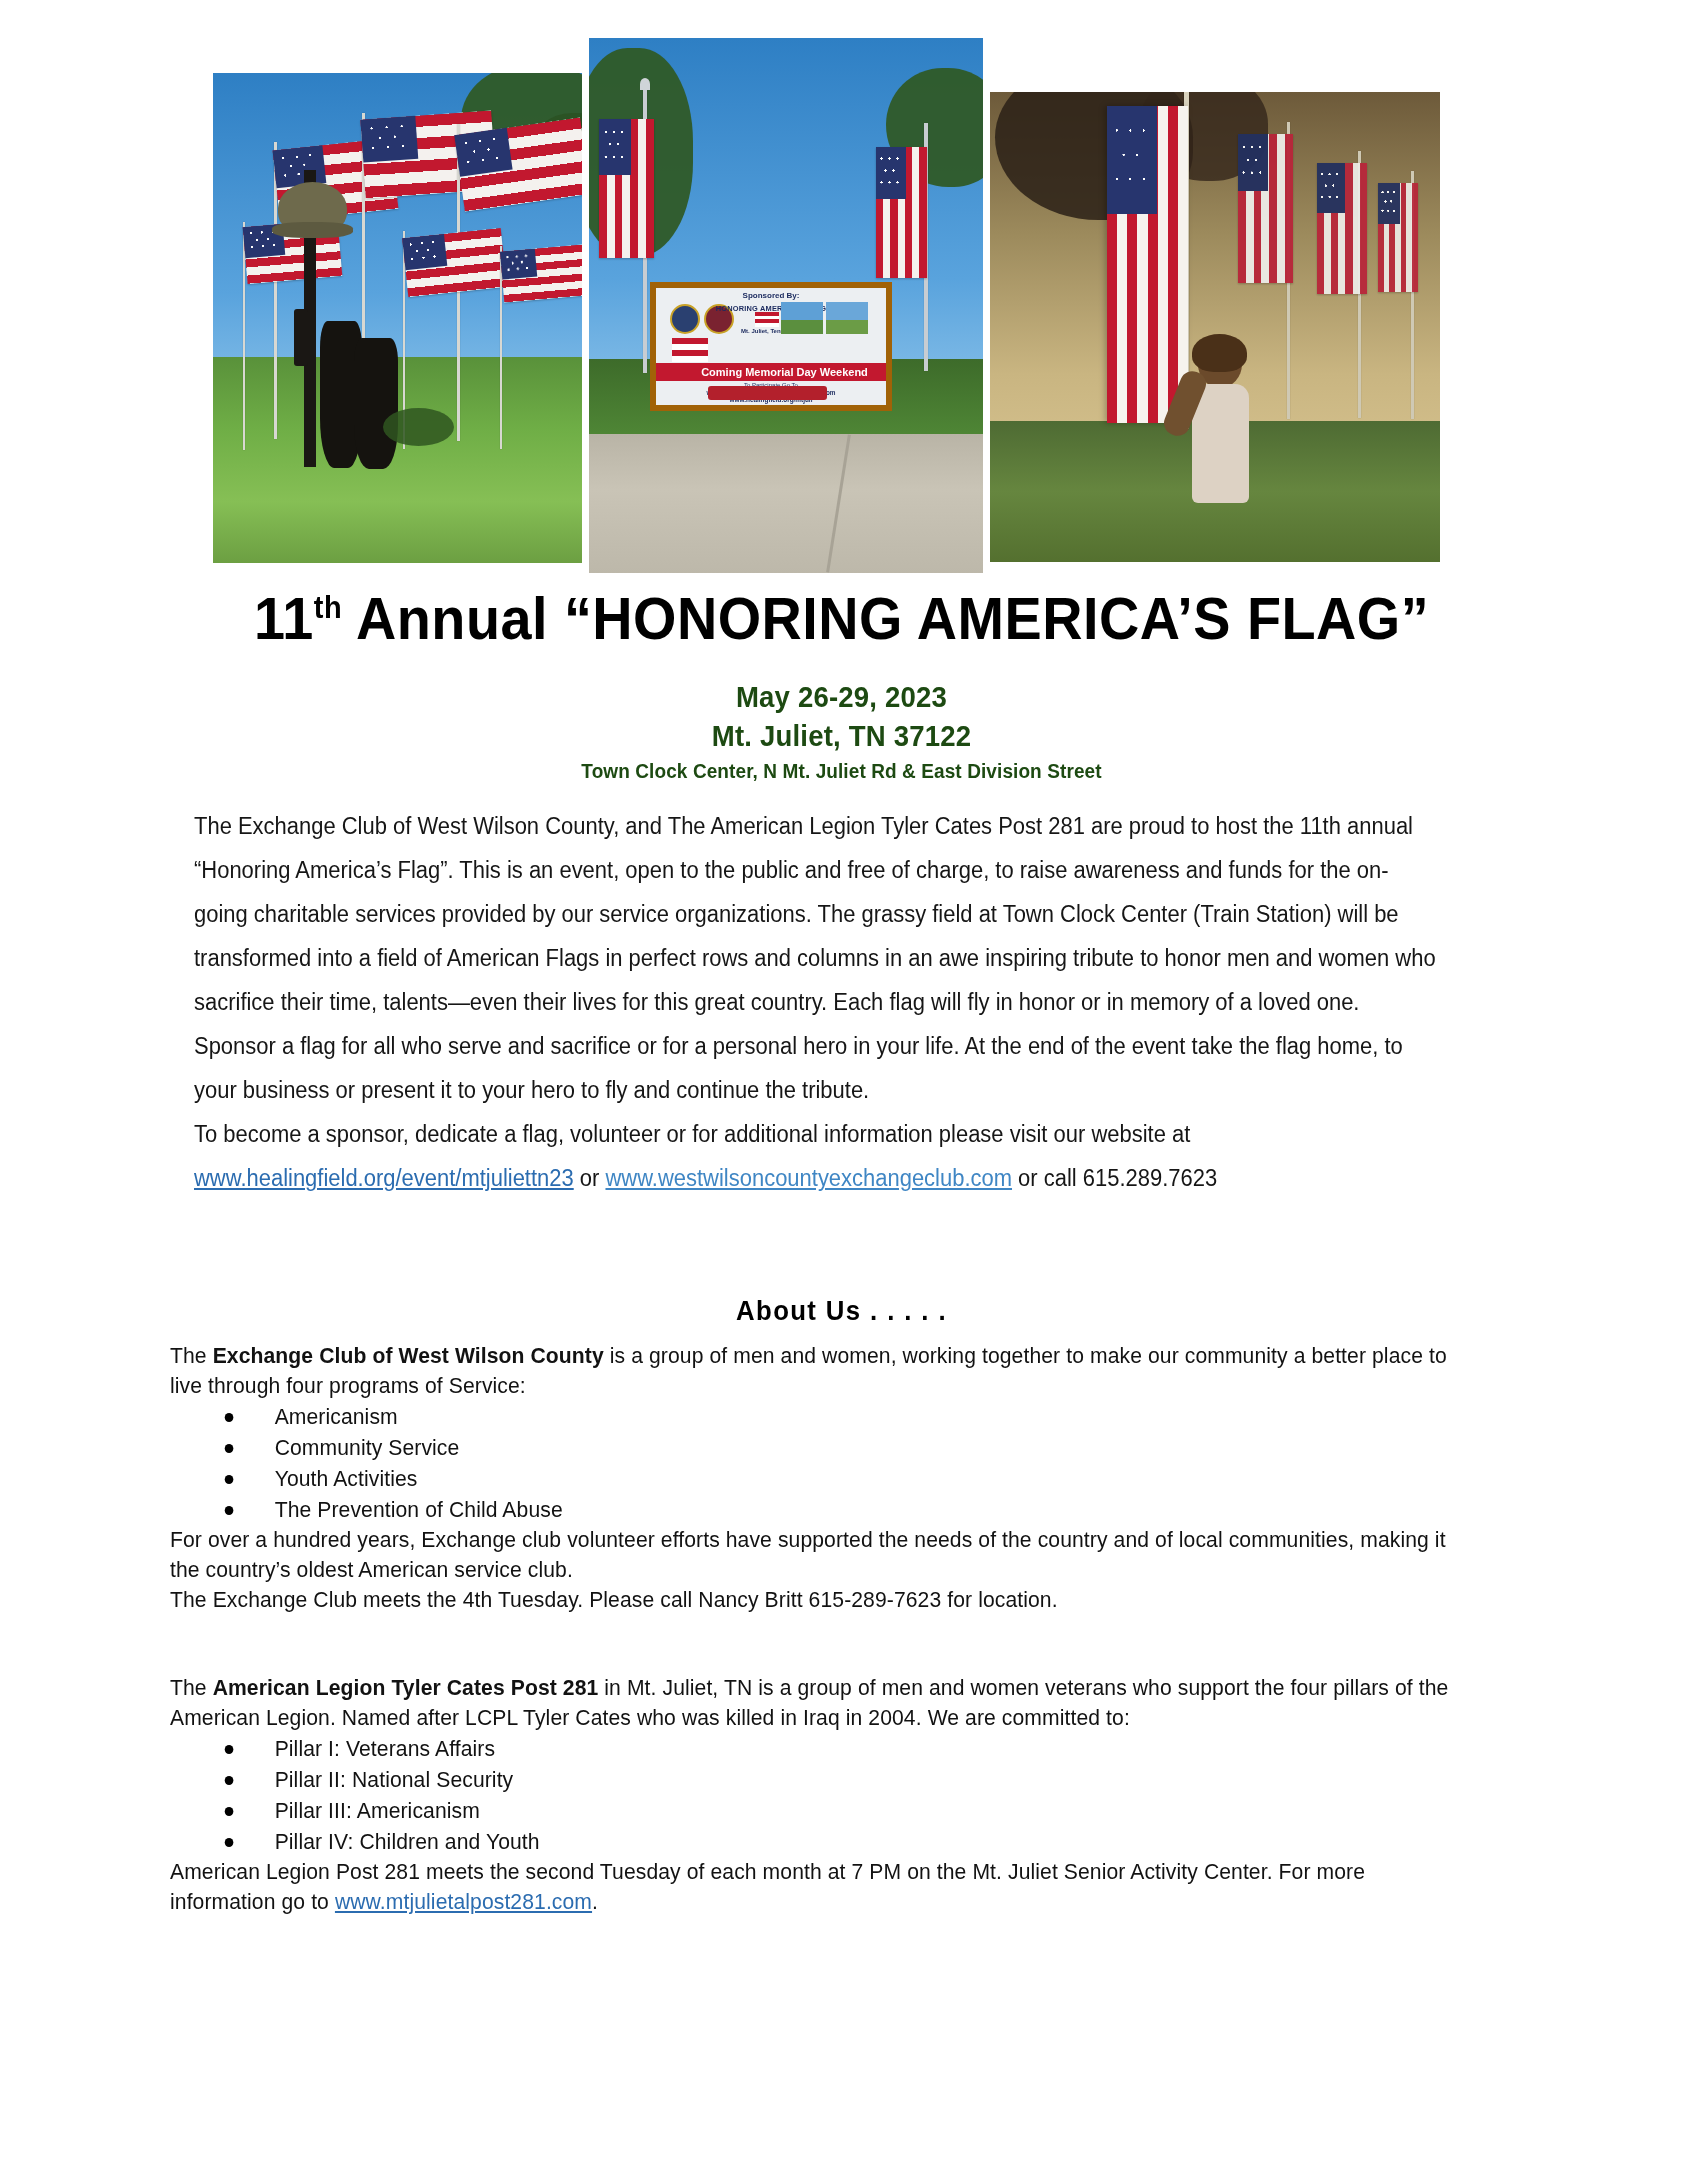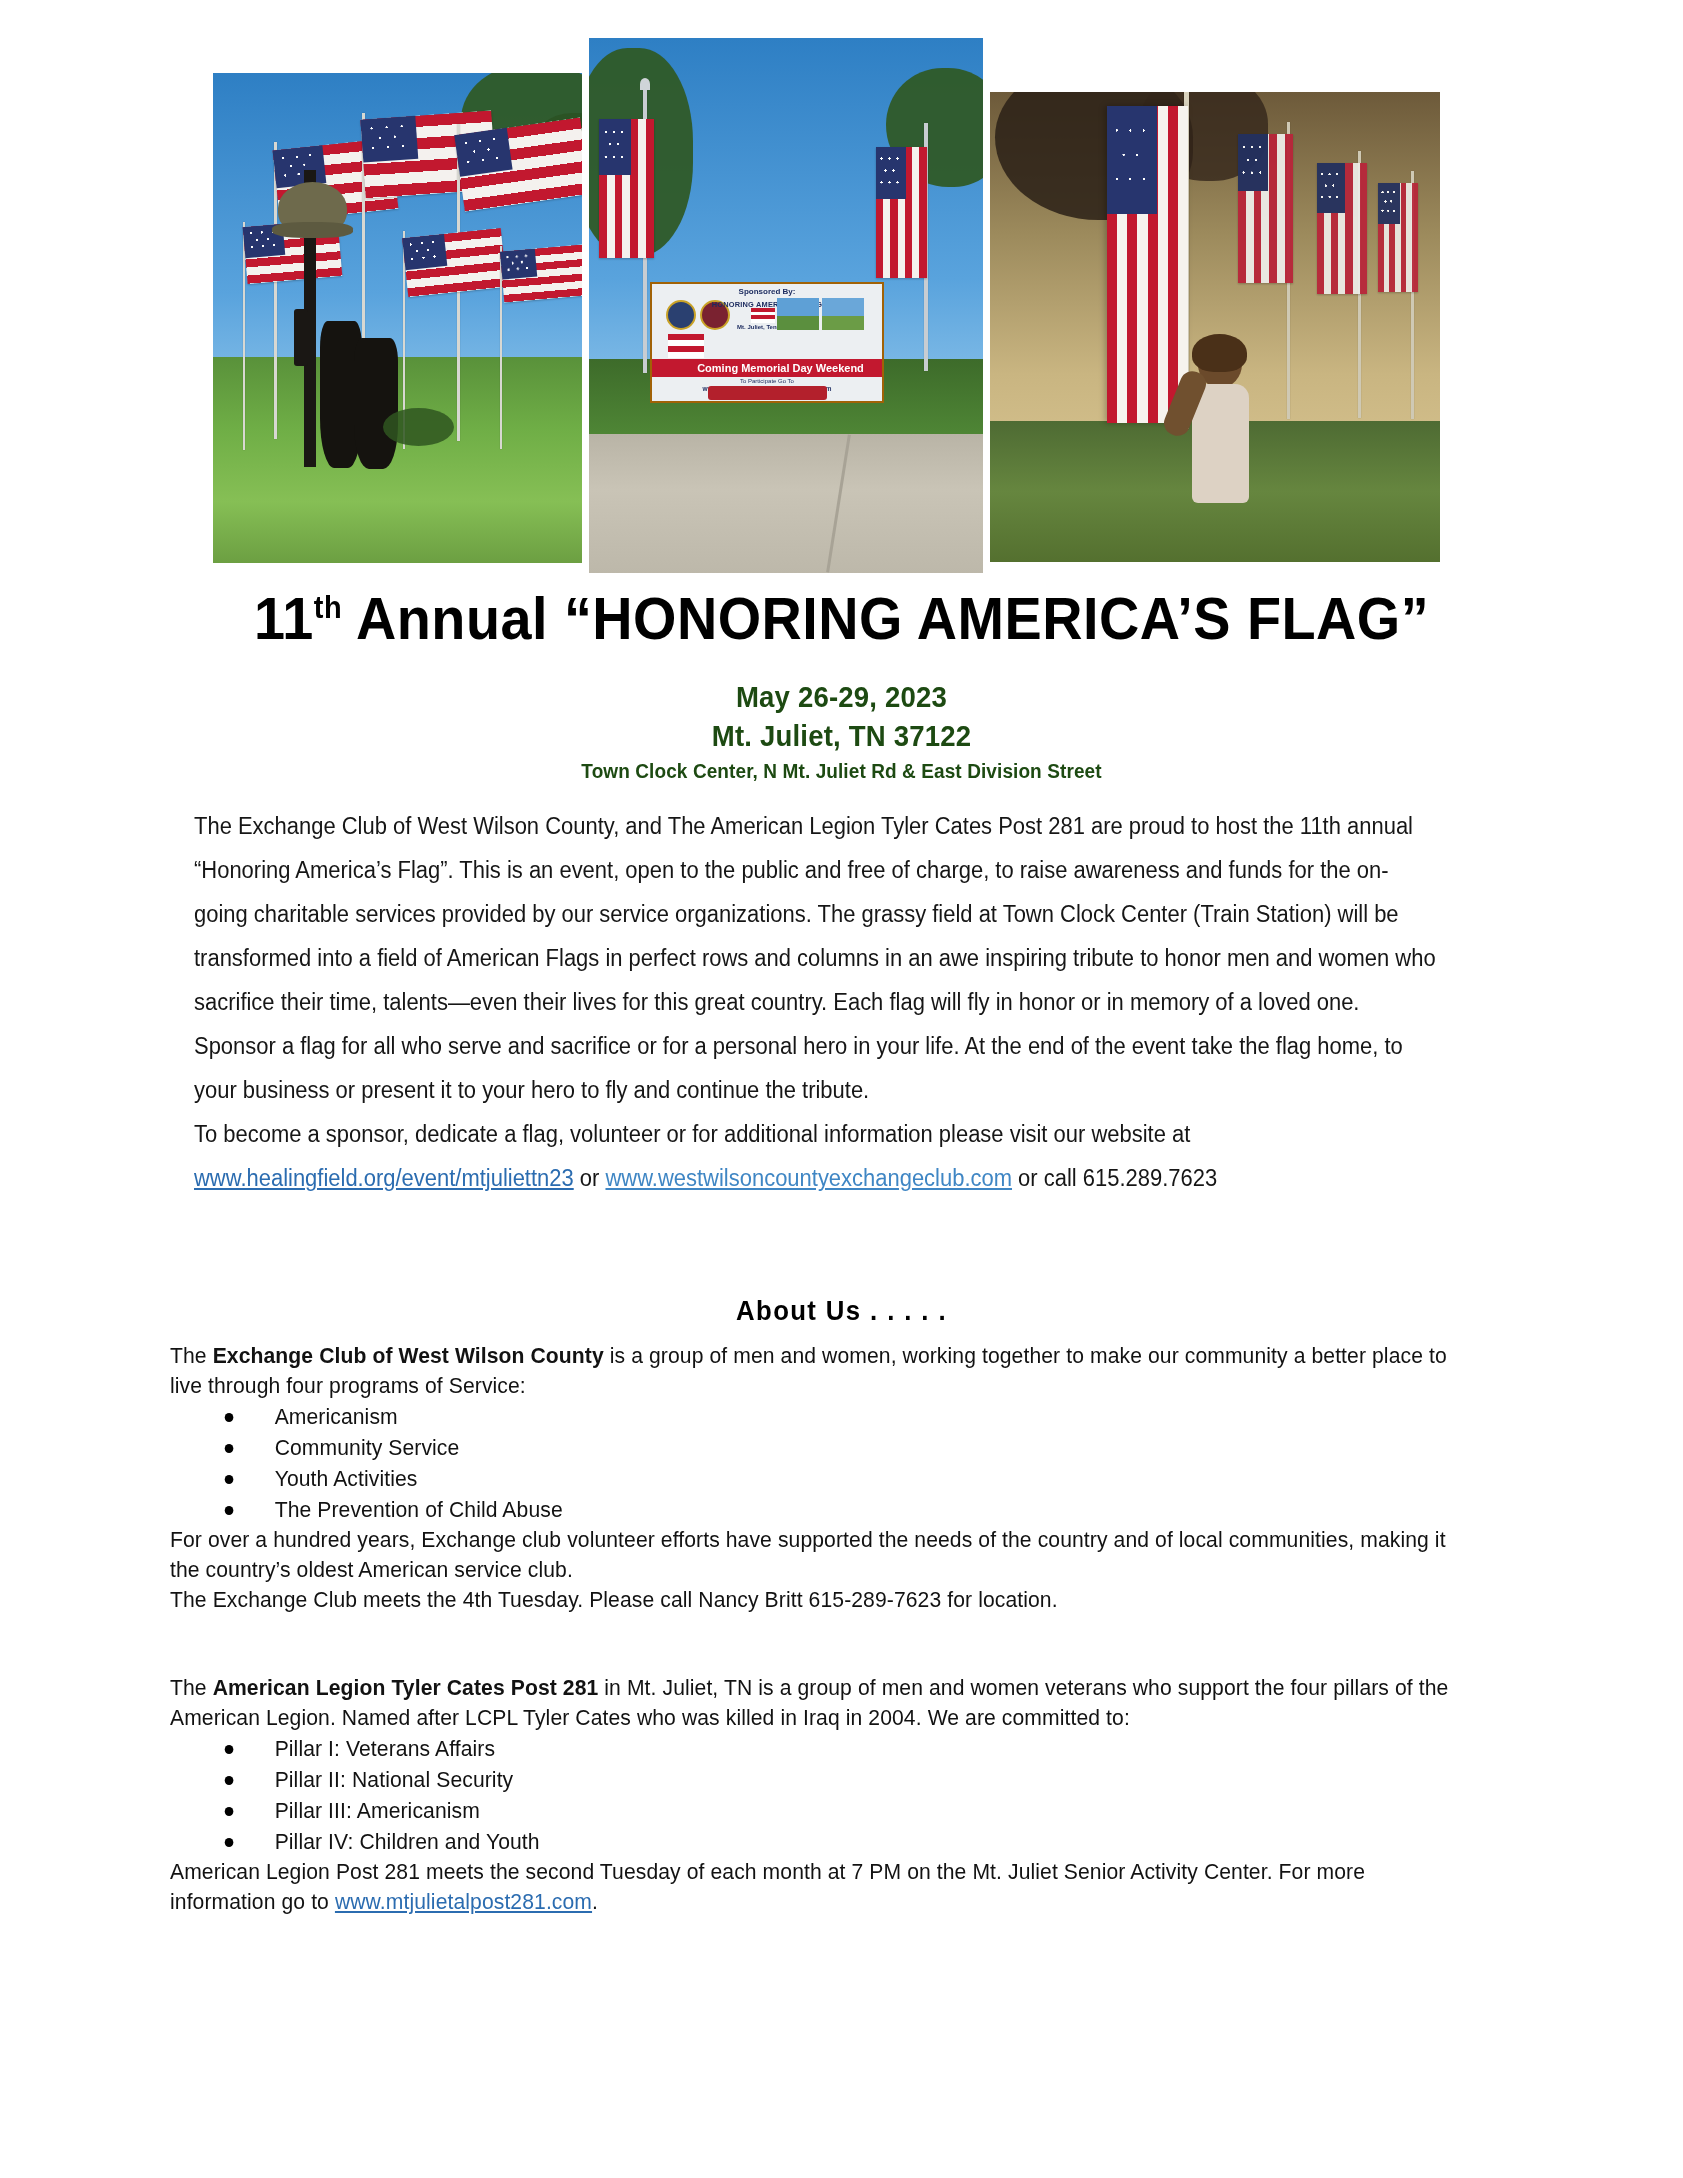--- a/index.html
+++ b/index.html
@@ -45,21 +45,21 @@
        radial-gradient(circle at 30% 45%, #fff 0 1.1px, transparent 1.2px),
        radial-gradient(circle at 62% 45%, #fff 0 1.1px, transparent 1.2px),
        radial-gradient(circle at 14% 74%, #fff 0 1.1px, transparent 1.2px),
        radial-gradient(circle at 46% 74%, #fff 0 1.1px, transparent 1.2px),
        radial-gradient(circle at 78% 74%, #fff 0 1.1px, transparent 1.2px);}
   .pole{position:absolute;width:2px;background:#d8d8d2;box-shadow:0 0 1px rgba(0,0,0,.4);}
   .tree{position:absolute;border-radius:50% 50% 45% 55%;background:#2f5a27;opacity:.95;}
   .boot{position:absolute;background:#15130f;border-radius:18% 18% 34% 34%;}
   .rifle{position:absolute;background:#1a1714;}
   .helmet{position:absolute;background:#6e6a4c;border-radius:50% 50% 42% 42%;}
-  .banner{position:absolute;background:#eceff2;border:2px solid #a16207;overflow:hidden;}
+  .banner{position:absolute;background:#eceff2;border:6px solid #a16207;overflow:hidden;}
   .banner .bred{position:absolute;left:0;right:0;background:#c2182f;}
   .banner .btxt{position:absolute;left:0;right:0;text-align:center;color:#fff;
      font-family:"Liberation Sans", sans-serif;font-weight:bold;}
   .child{position:absolute;}
 
   
   .title{
     position:absolute;left:0;right:0;top:584px;
     text-align:center;
     font-family:"Liberation Sans Narrow","Liberation Sans",sans-serif;

